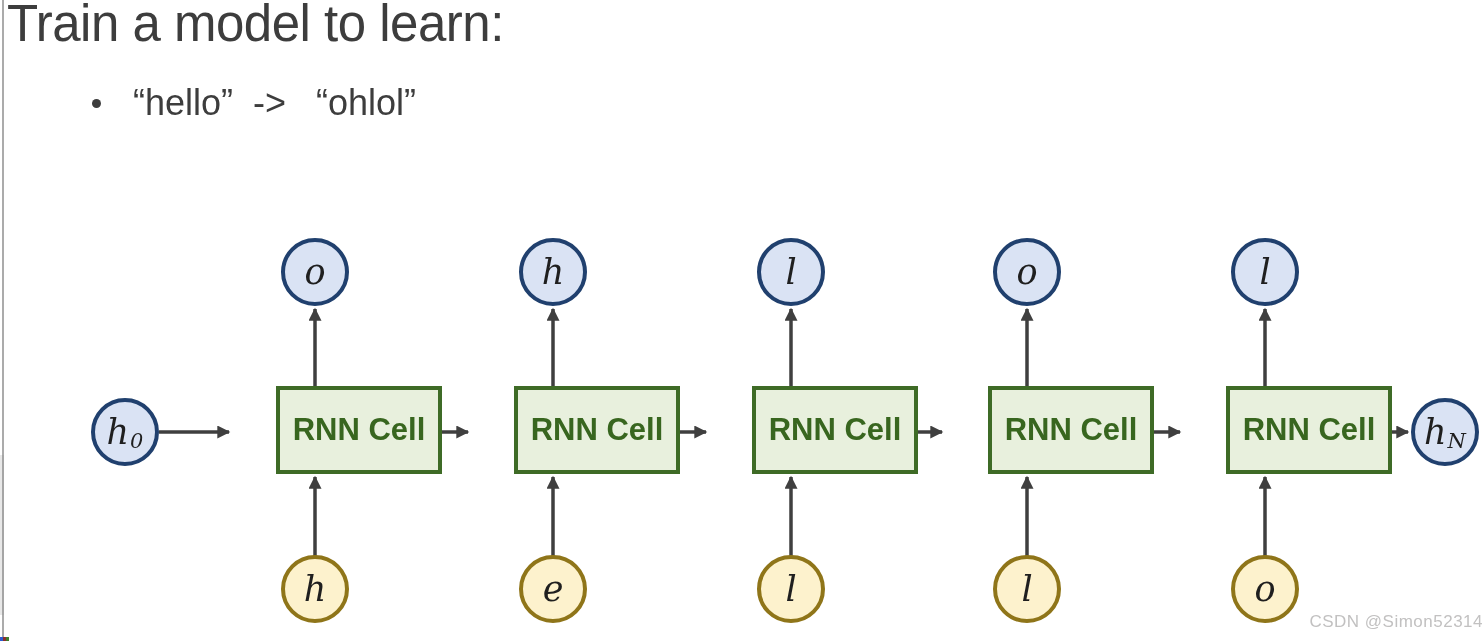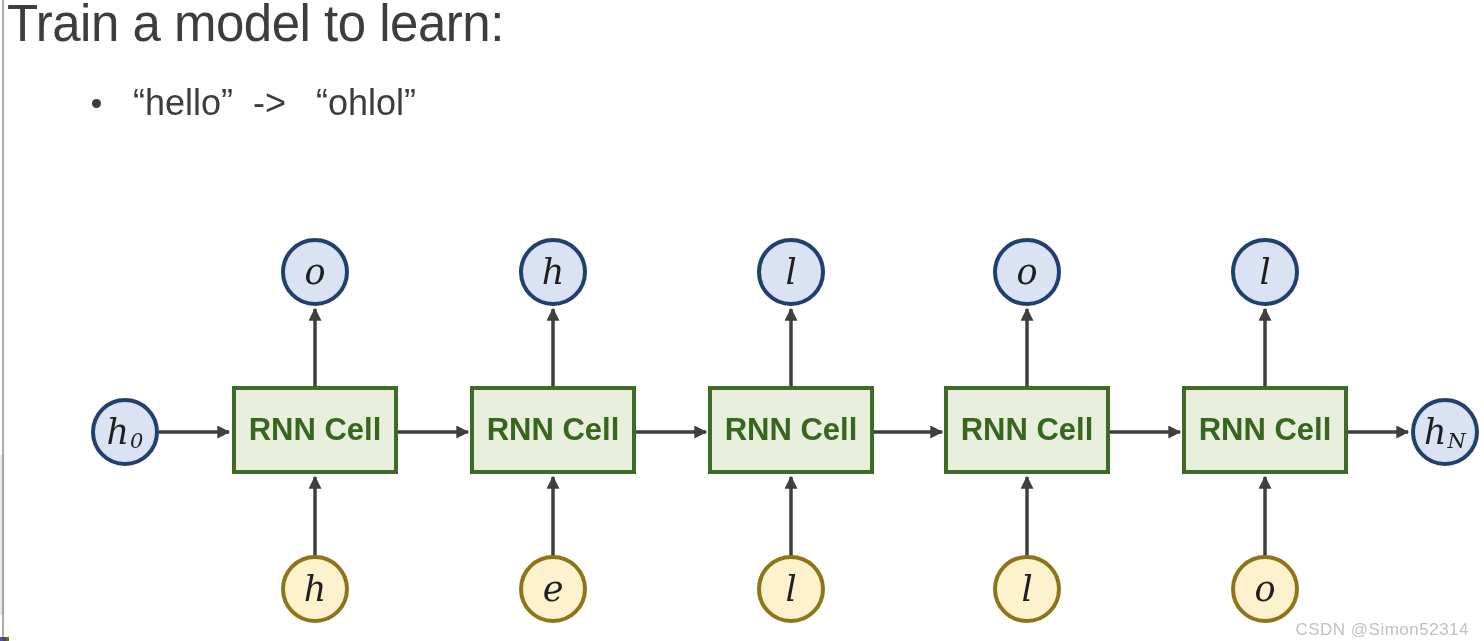--- a/index.html
+++ b/index.html
@@ -60,44 +60,44 @@
   .rnn-box {
     position: absolute; top: 386px;
     width: 166px; height: 88px;
     box-sizing: border-box;
     background: var(--box-fill, #e8f0dd);
     border: 4px solid var(--box-border, #3e6b26);
     display: flex; align-items: center; justify-content: center;
     font-size: 31px; font-weight: 700;
     color: var(--box-text, #38661f);
     letter-spacing: 0px;
+    margin-left: 44px;
   }
 
   .circle {
     position: absolute;
     width: 68px; height: 68px;
     box-sizing: border-box;
     border-radius: 50%;
     display: flex; align-items: center; justify-content: center;
     font-family: "DejaVu Serif", serif;
     font-style: italic;
     color: #1f1f1f;
   }
   .circle .nl { font-size: 35px; line-height: 1; }
   .circle sub { font-size: 21px; font-style: italic; line-height: 1; transform: translateY(9px); margin-left: 1px; }
   .circle.out   { background: var(--output-fill, #dae3f4); border: 4px solid var(--output-border, #20406e); }
   .circle.state { background: var(--output-fill, #dae3f4); border: 4px solid var(--output-border, #20406e); }
   .circle.in    { background: var(--input-fill, #fdf2cd);  border: 4px solid var(--input-border, #8f7519); }
 
   .watermark {
-    position: absolute; right: 15px; top: 612px;
+    position: absolute; right: 1px; top: 612px;
     font-size: 17px;
     color: var(--watermark, #c2c1c1);
     letter-spacing: 0.5px;
-    margin-top: 8px;
   }
 </style>
 </head>
 <body>
 
 <div class="slide">
 
   <div class="edge-smudge"></div>
   <div class="edge-line"></div>
   <div class="corner-specks">

